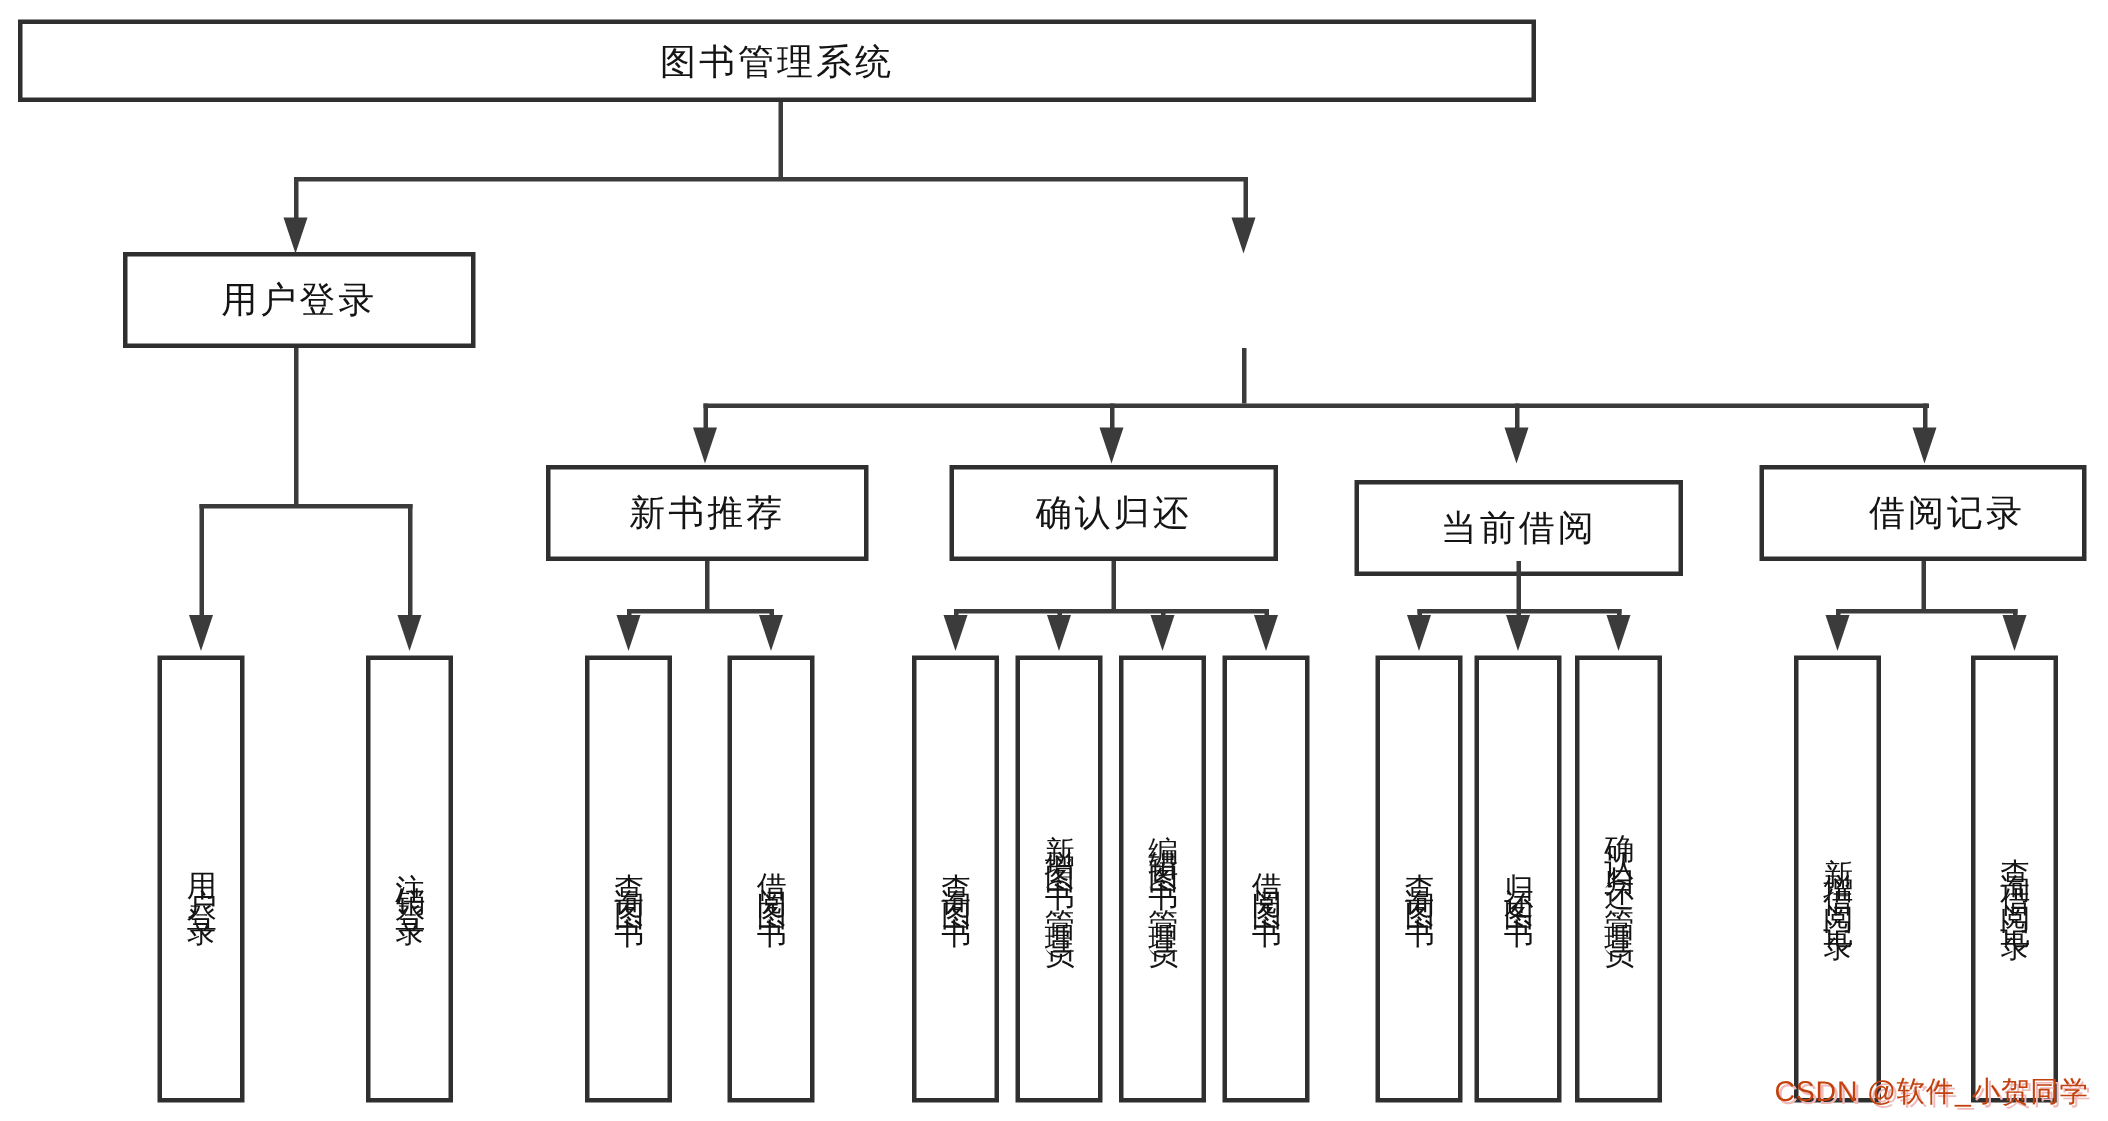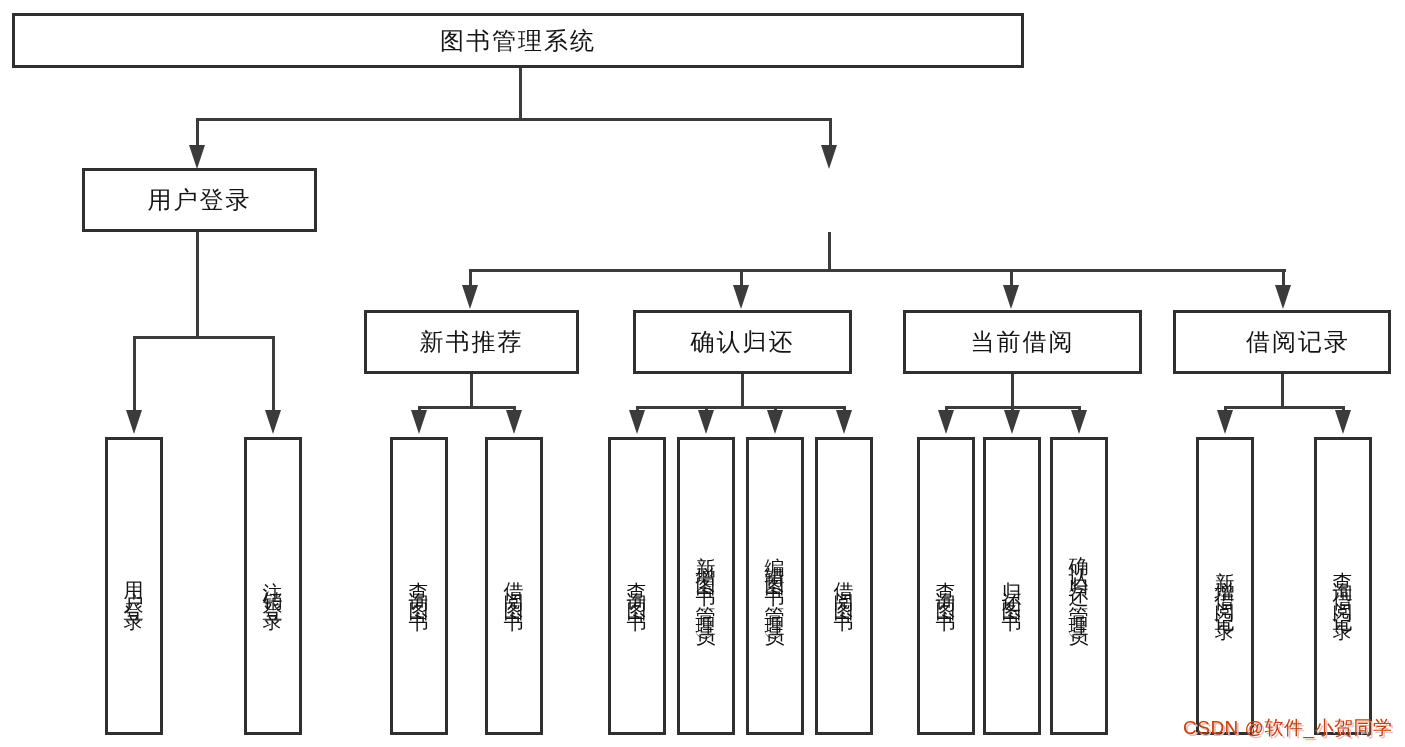--- a/index.html
+++ b/index.html
@@ -106,21 +106,21 @@
   <div class="vline" style="left:740px; top:269px; height:19px;"></div>
   <div class="vline" style="left:1010px; top:269px; height:19px;"></div>
   <div class="vline" style="left:1282px; top:269px; height:19px;"></div>
   <div class="arrow-down" style="left:462px; top:285px;"></div>
   <div class="arrow-down" style="left:733px; top:285px;"></div>
   <div class="arrow-down" style="left:1003px; top:285px;"></div>
   <div class="arrow-down" style="left:1275px; top:285px;"></div>
 
   <div class="hbox" style="left:364px; top:310px; width:215px; height:64px;">新书推荐</div>
   <div class="hbox" style="left:633px; top:310px; width:219px; height:64px;">确认归还</div>
-  <div class="hbox" style="left:903px; top:310px; width:239px; height:64px;">当前借阅</div>
+  <div class="hbox" style="left:903px; top:320px; width:219px; height:64px;">当前借阅</div>
   <div class="hbox" style="left:1173px; top:310px; width:218px; height:64px;padding-left:32px;">借阅记录</div>
 
   <div class="vline" style="left:470px; top:374px; height:32px;"></div>
   <div class="vline" style="left:741px; top:374px; height:32px;"></div>
   <div class="vline" style="left:1011px; top:374px; height:32px;"></div>
   <div class="vline" style="left:1281px; top:374px; height:32px;"></div>
 
   <div class="hline" style="left:418px; top:406px; width:98px;"></div>
   <div class="hline" style="left:636px; top:406px; width:210px;"></div>
   <div class="hline" style="left:945px; top:406px; width:136px;"></div>

